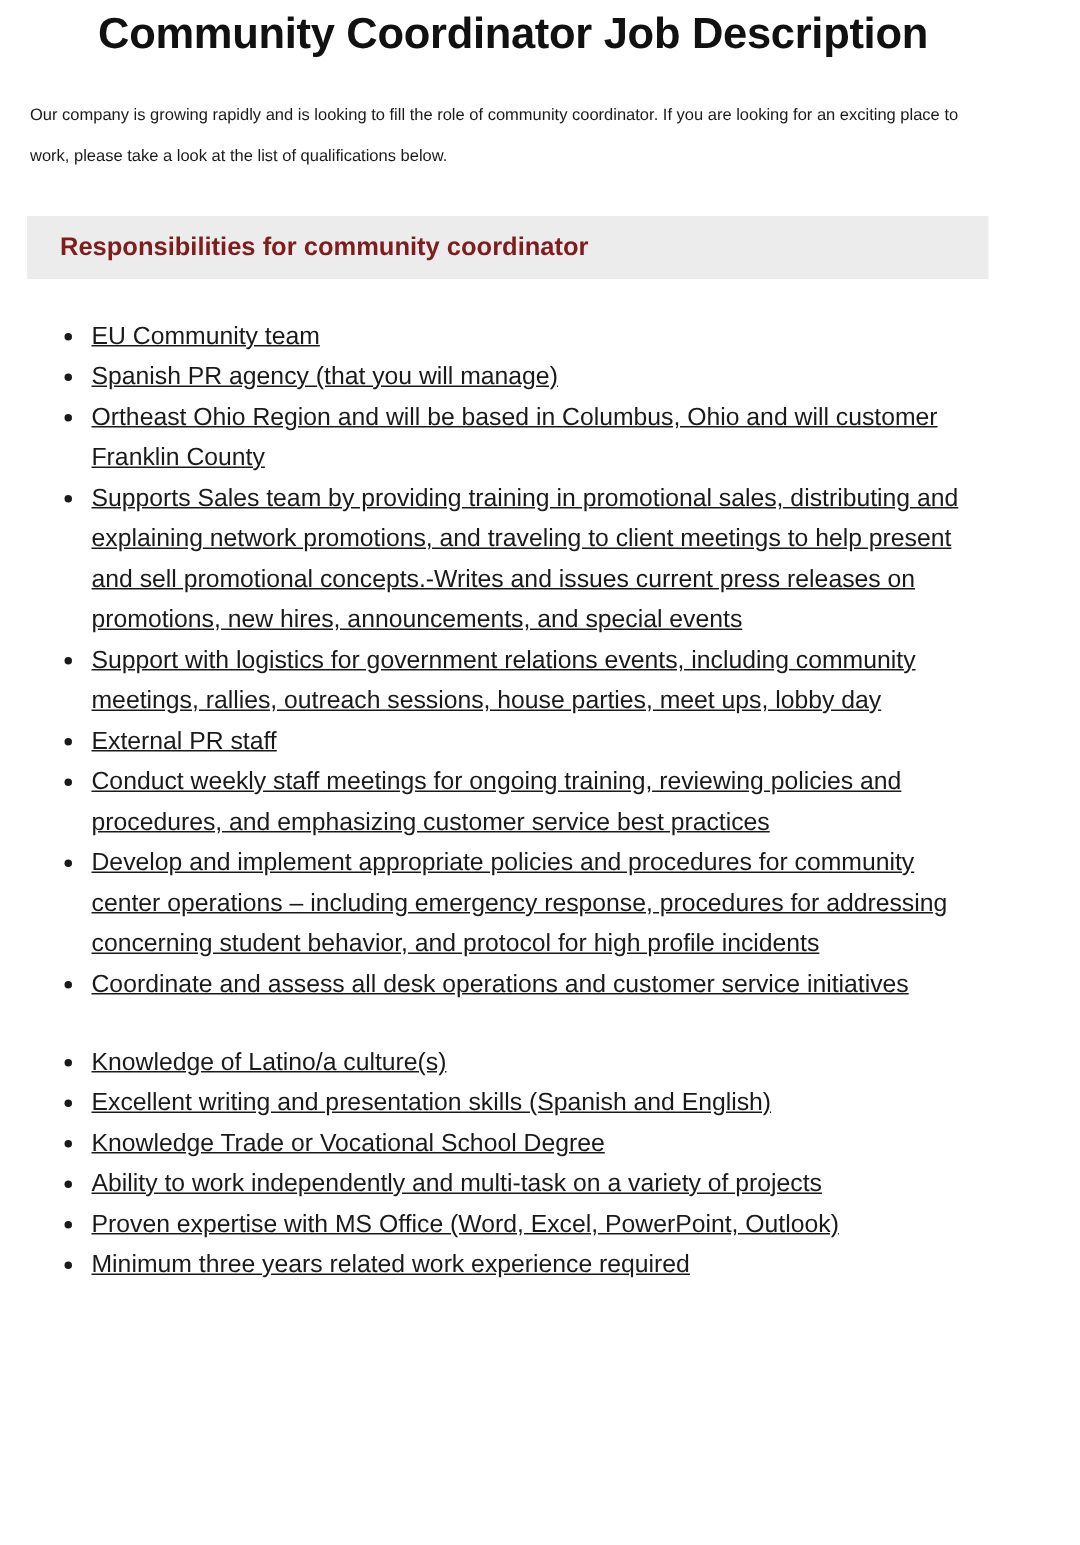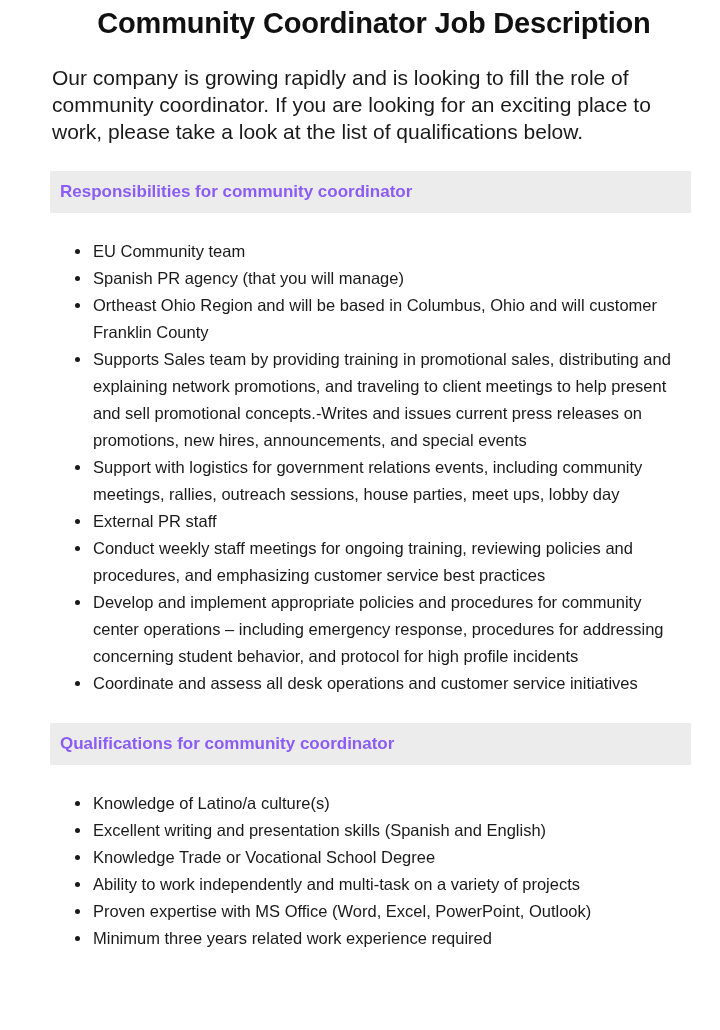--- a/index.html
+++ b/index.html
@@ -8,52 +8,52 @@
     padding: 0;
     background: #ffffff;
   }
   .page {
     width: 684px;
     min-height: 1030px;
     background: #ffffff;
     color: #1a1a1a;
     font-family: "Liberation Sans", sans-serif;
     overflow: hidden;
-    margin-left: 32px;
   }
   .title {
     margin: 0;
     padding: 6px 20px 0 20px;
     font-size: 29px;
     line-height: 34px;
     font-weight: 700;
     text-align: center;
     letter-spacing: -0.2px;
     color: #111111;
   }
   .intro {
     margin: 24px 20px 0 20px;
-    font-size: 21px;
+    font-size: 11px;
     line-height: 27px;
   }
   .section-bar {
     margin: 26px 25px 0 18px;
     background: #ececec;
-    padding: 11px 10px 11px 10px;
+    padding: 11px 10px 11px 22px;
     font-size: 17px;
     line-height: 20px;
     font-weight: 700;
-    color: #8b5cf6;
+    color: #7f1d1d;
   }
   ul.bullets {
     list-style: none;
     margin: 25px 0 0 0;
     padding: 0 40px 0 61px;
     font-size: 16.5px;
     line-height: 27px;
+    text-decoration: underline;
   }
   ul.bullets li {
     position: relative;
   }
   ul.bullets li::before {
     content: "";
     position: absolute;
     left: -18px;
     top: 11px;
     width: 5px;
@@ -78,21 +78,20 @@
     <li>Spanish PR agency (that you will manage)</li>
     <li>Ortheast Ohio Region and will be based in Columbus, Ohio and will customer Franklin County</li>
     <li>Supports Sales team by providing training in promotional sales, distributing and explaining network promotions, and traveling to client meetings to help present and sell promotional concepts.-Writes and issues current press releases on promotions, new hires, announcements, and special events</li>
     <li>Support with logistics for government relations events, including community meetings, rallies, outreach sessions, house parties, meet ups, lobby day</li>
     <li>External PR staff</li>
     <li>Conduct weekly staff meetings for ongoing training, reviewing policies and procedures, and emphasizing customer service best practices</li>
     <li>Develop and implement appropriate policies and procedures for community center operations – including emergency response, procedures for addressing concerning student behavior, and protocol for high profile incidents</li>
     <li>Coordinate and assess all desk operations and customer service initiatives</li>
   </ul>
 
-  <div class="section-bar">Qualifications for community coordinator</div>
 
   <ul class="bullets">
     <li>Knowledge of Latino/a culture(s)</li>
     <li>Excellent writing and presentation skills (Spanish and English)</li>
     <li>Knowledge Trade or Vocational School Degree</li>
     <li>Ability to work independently and multi-task on a variety of projects</li>
     <li>Proven expertise with MS Office (Word, Excel, PowerPoint, Outlook)</li>
     <li>Minimum three years related work experience required</li>
   </ul>
 

